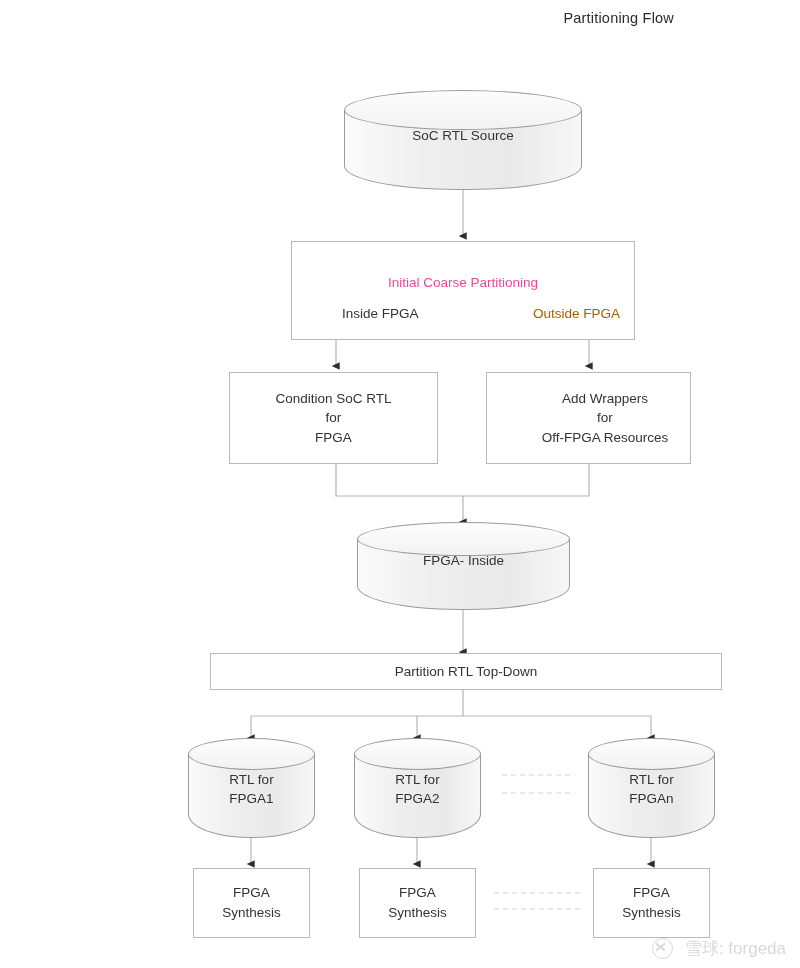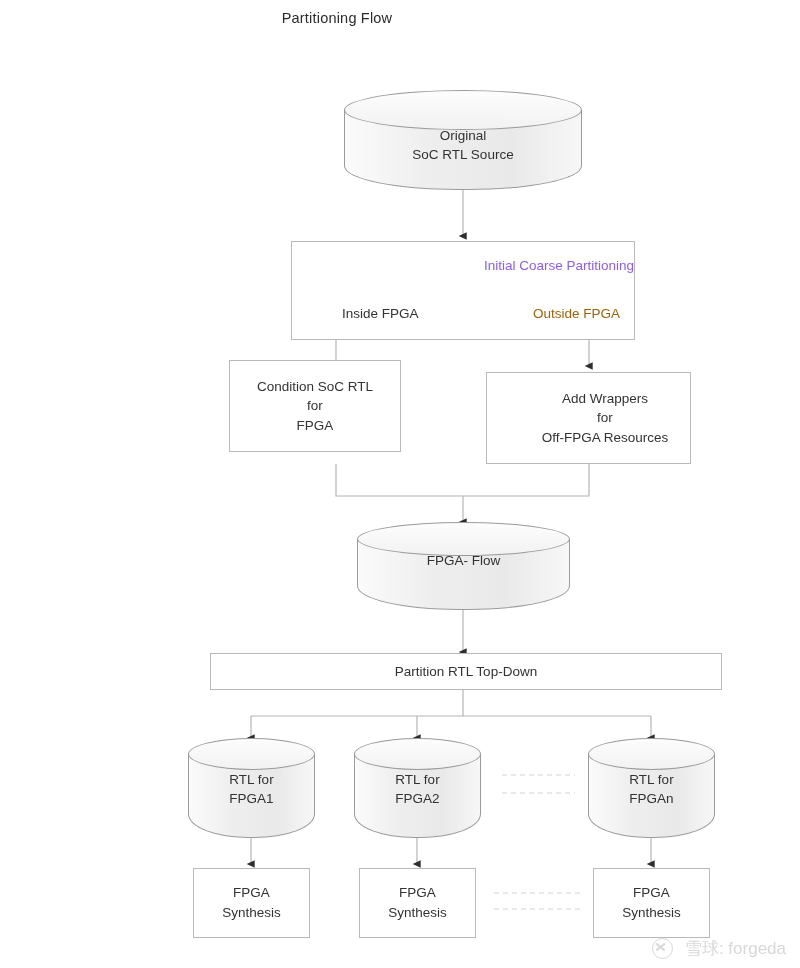--- a/index.html
+++ b/index.html
@@ -19,21 +19,21 @@
     position: absolute;
     left: 0; top: 0;
     width: 800px;
     height: 968px;
   }
   .diagram-title {
     position: absolute;
     left: 0;
     top: 10px;
     width: 674px;
-    text-align: center;
+    text-align: right;
     font-size: 14.5px;
     color: #2b2b2b;
     letter-spacing: 0.2px;
   }
   
   .node-box {
     position: absolute;
     box-sizing: border-box;
     background: #ffffff;
     border: 1px solid #b9b9b9;
@@ -85,24 +85,24 @@
   
   .coarse-box {
     position: absolute;
     box-sizing: border-box;
     background: #ffffff;
     border: 1px solid #b9b9b9;
   }
   .coarse-title {
     position: absolute;
     left: 0; right: 0;
-    top: 16px;
-    text-align: right;
-    font-size: 13.5px;
-    color: #8b5cf6;
+    top: 33px;
+    text-align: center;
+    font-size: 13.5px;
+    color: #ec4899;
   }
   .coarse-left {
     position: absolute;
     left: 14px;
     top: 64px;
     font-size: 13.5px;
     color: #333333;
     margin-left: 36px;
   }
   .coarse-right {
@@ -181,48 +181,47 @@
     <line x1="494" y1="909" x2="583" y2="909"></line>
   </g>
 </svg>
 
 <div class="diagram-title">Partitioning Flow</div>
 
 <div class="node-cyl" style="left:344px; top:90px; width:238px; height:100px;">
   <div class="cyl-body" style="top:20px; height:80px;"></div>
   <div class="cyl-top" style="height:40px;"></div>
   <div class="cyl-label" style="top:37px;">
-    <span class="ln">Original</span>
     <span class="ln">SoC RTL Source</span>
   </div>
 </div>
 
 <div class="coarse-box" style="left:291px; top:241px; width:344px; height:99px;">
   <div class="coarse-title">Initial Coarse Partitioning</div>
   <div class="coarse-left">Inside FPGA</div>
   <div class="coarse-right">Outside FPGA</div>
 </div>
 
-<div class="node-box" style="left:229px; top:360px; width:172px; height:92px;">
+<div class="node-box" style="left:229px; top:372px; width:209px; height:92px;">
   <span class="ln">Condition SoC RTL</span>
   <span class="ln">for</span>
   <span class="ln">FPGA</span>
 </div>
 
 <div class="node-box" style="left:486px; top:372px; width:205px; height:92px;padding-left:33px;">
   <span class="ln">Add Wrappers</span>
   <span class="ln">for</span>
   <span class="ln">Off-FPGA Resources</span>
 </div>
 
 <div class="node-cyl" style="left:357px; top:522px; width:213px; height:88px;">
   <div class="cyl-body" style="top:17px; height:71px;"></div>
   <div class="cyl-top" style="height:34px;"></div>
   <div class="cyl-label" style="top:30px;">
-    <span class="ln">FPGA- Flow</span>
+    <span class="ln">FPGA- Inside</span>
   </div>
 </div>
 
 <div class="node-box" style="left:210px; top:653px; width:512px; height:37px;">
   <span class="ln">Partition RTL Top-Down</span>
 </div>
 
 <div class="node-cyl" style="left:188px; top:738px; width:127px; height:100px;">
   <div class="cyl-body" style="top:16px; height:84px;"></div>
   <div class="cyl-top" style="height:32px;"></div>

